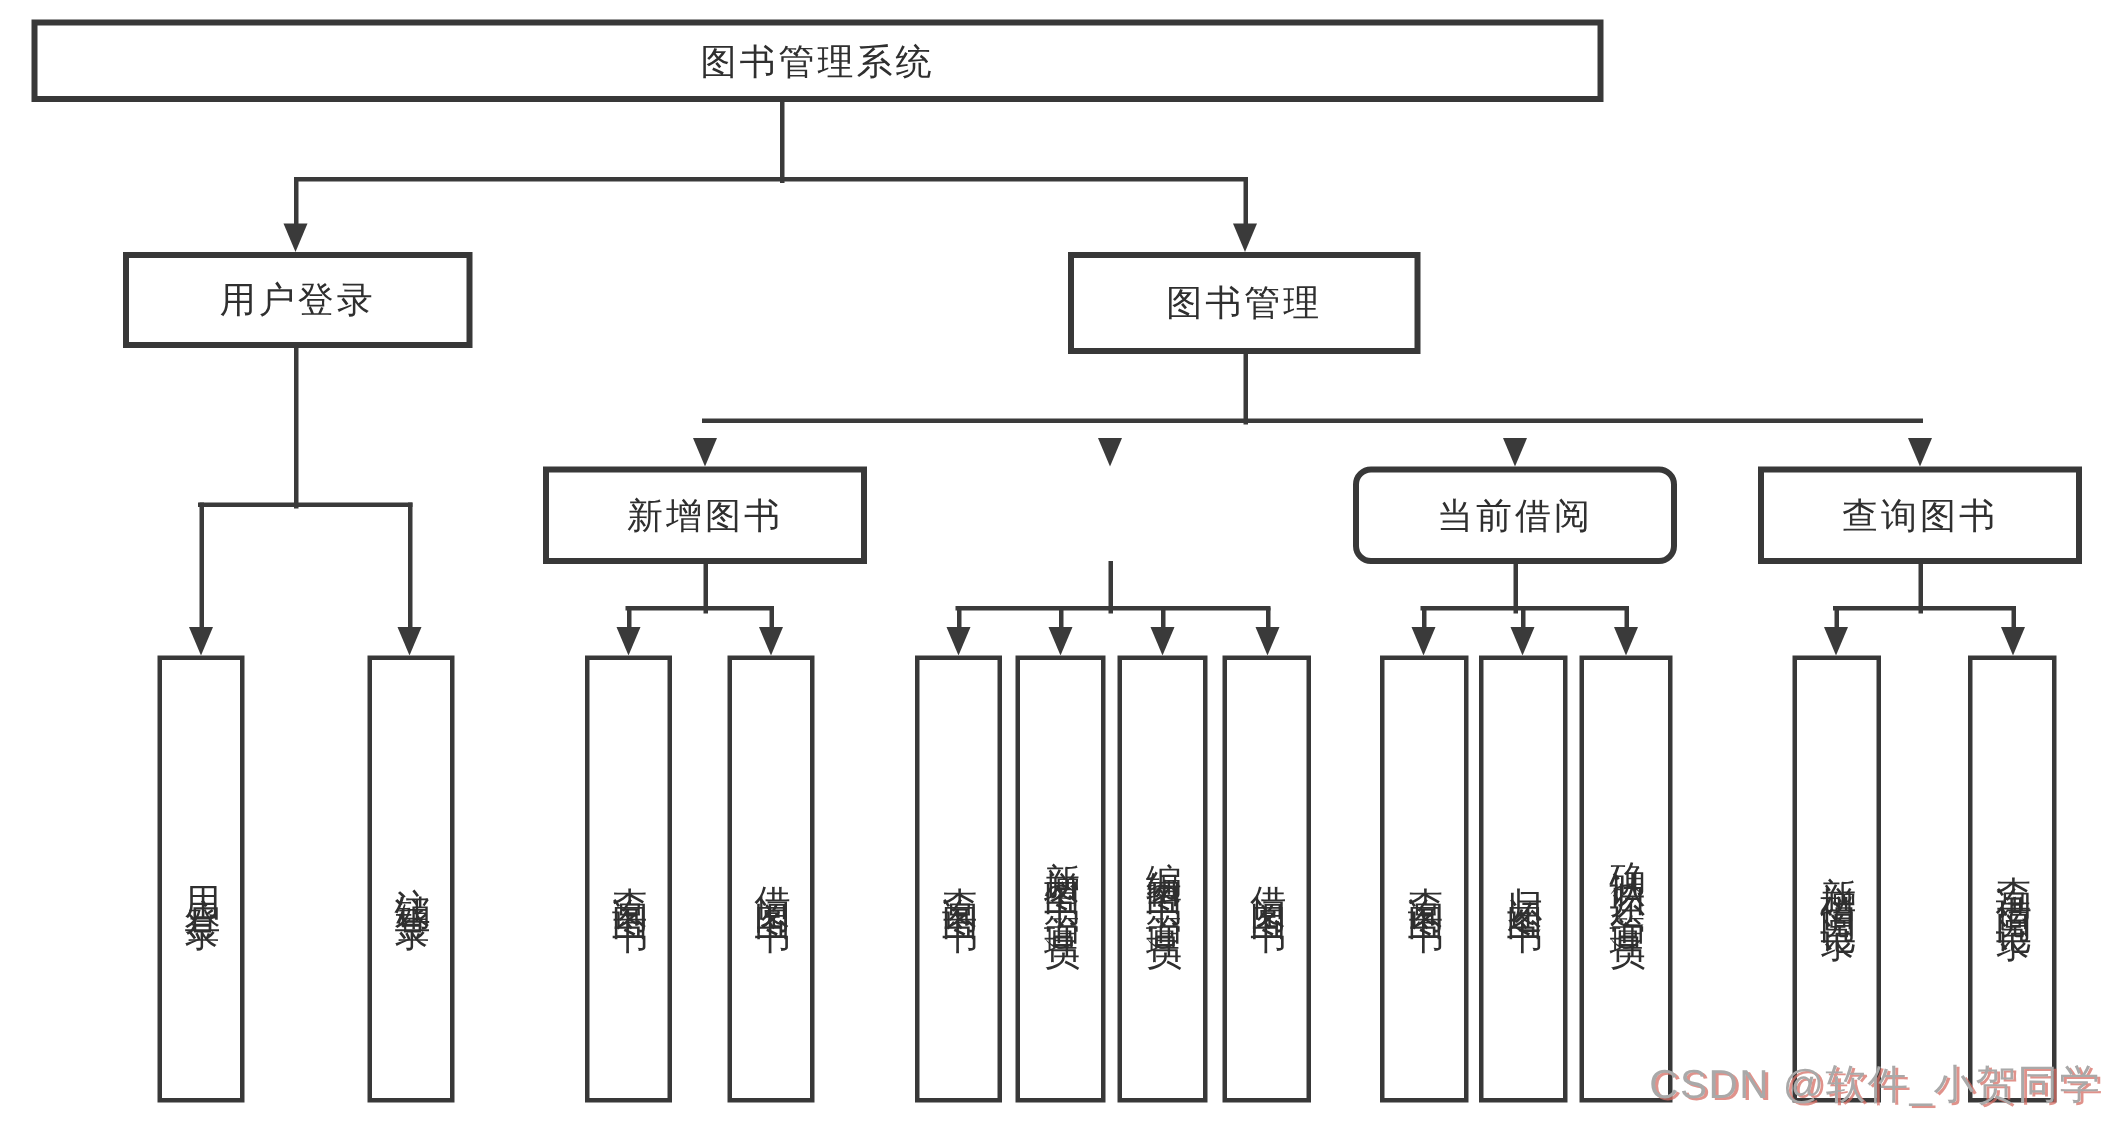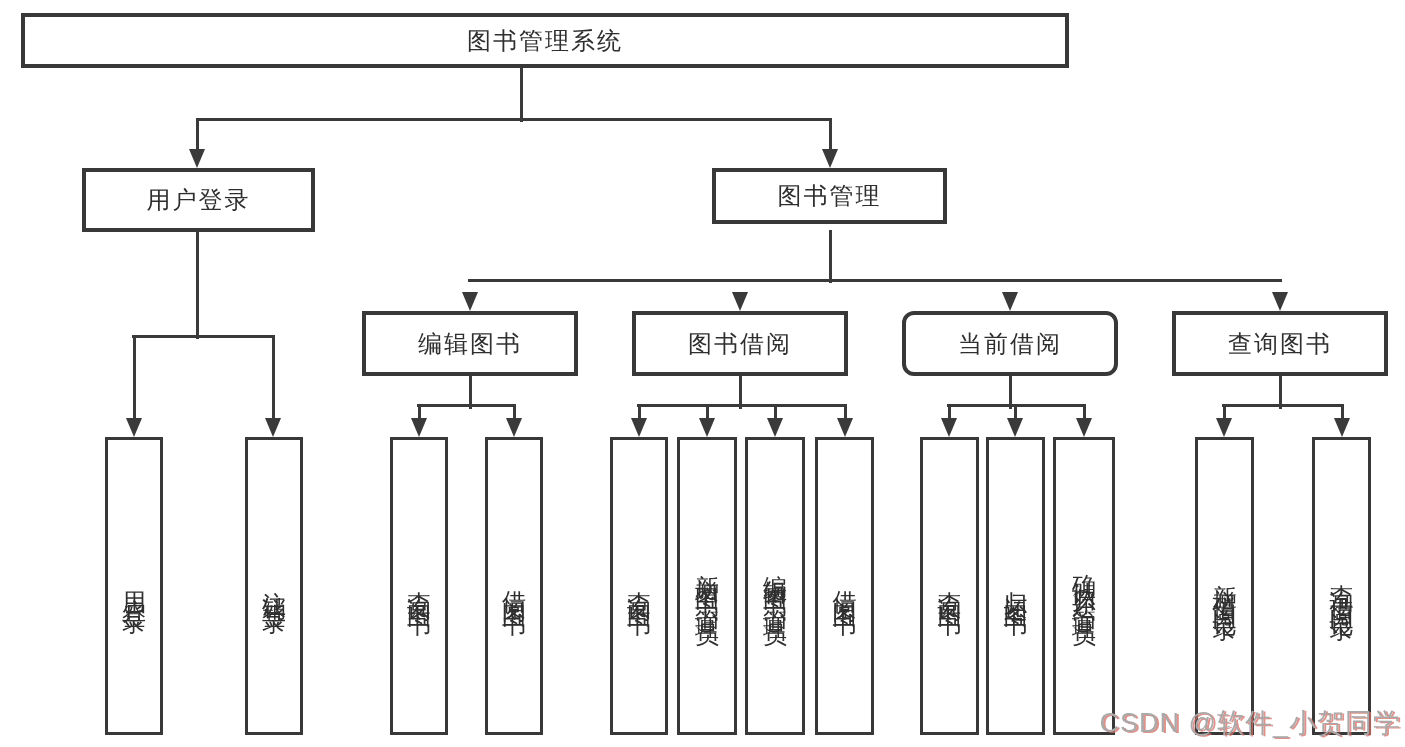--- a/index.html
+++ b/index.html
@@ -37,29 +37,26 @@
 
 <div class="stage">
 
   <div class="box" style="left:21px;top:13px;width:1048px;height:55px;">
     <span>图书管理系统</span>
   </div>
 
   <div class="box" style="left:82px;top:168px;width:233px;height:64px;">
     <span>用户登录</span>
   </div>
-  <div class="box" style="left:712px;top:168px;width:235px;height:56px;">
+  <div class="box" style="left:712px;top:168px;width:235px;height:68px;">
     <span>图书管理</span>
   </div>
 
   <div class="box" style="left:362px;top:311px;width:216px;height:65px;">
-    <span>编辑图书</span>
-  </div>
-  <div class="box" style="left:632px;top:311px;width:216px;height:65px;">
-    <span>图书借阅</span>
+    <span>新增图书</span>
   </div>
   <div class="box" style="left:902px;top:311px;width:216px;height:65px;border-radius:12px;">
     <span>当前借阅</span>
   </div>
   <div class="box" style="left:1172px;top:311px;width:216px;height:65px;">
     <span>查询图书</span>
   </div>
 
   <div class="vbox" style="left:105px;width:58px;">
     <span>用户登录</span>

